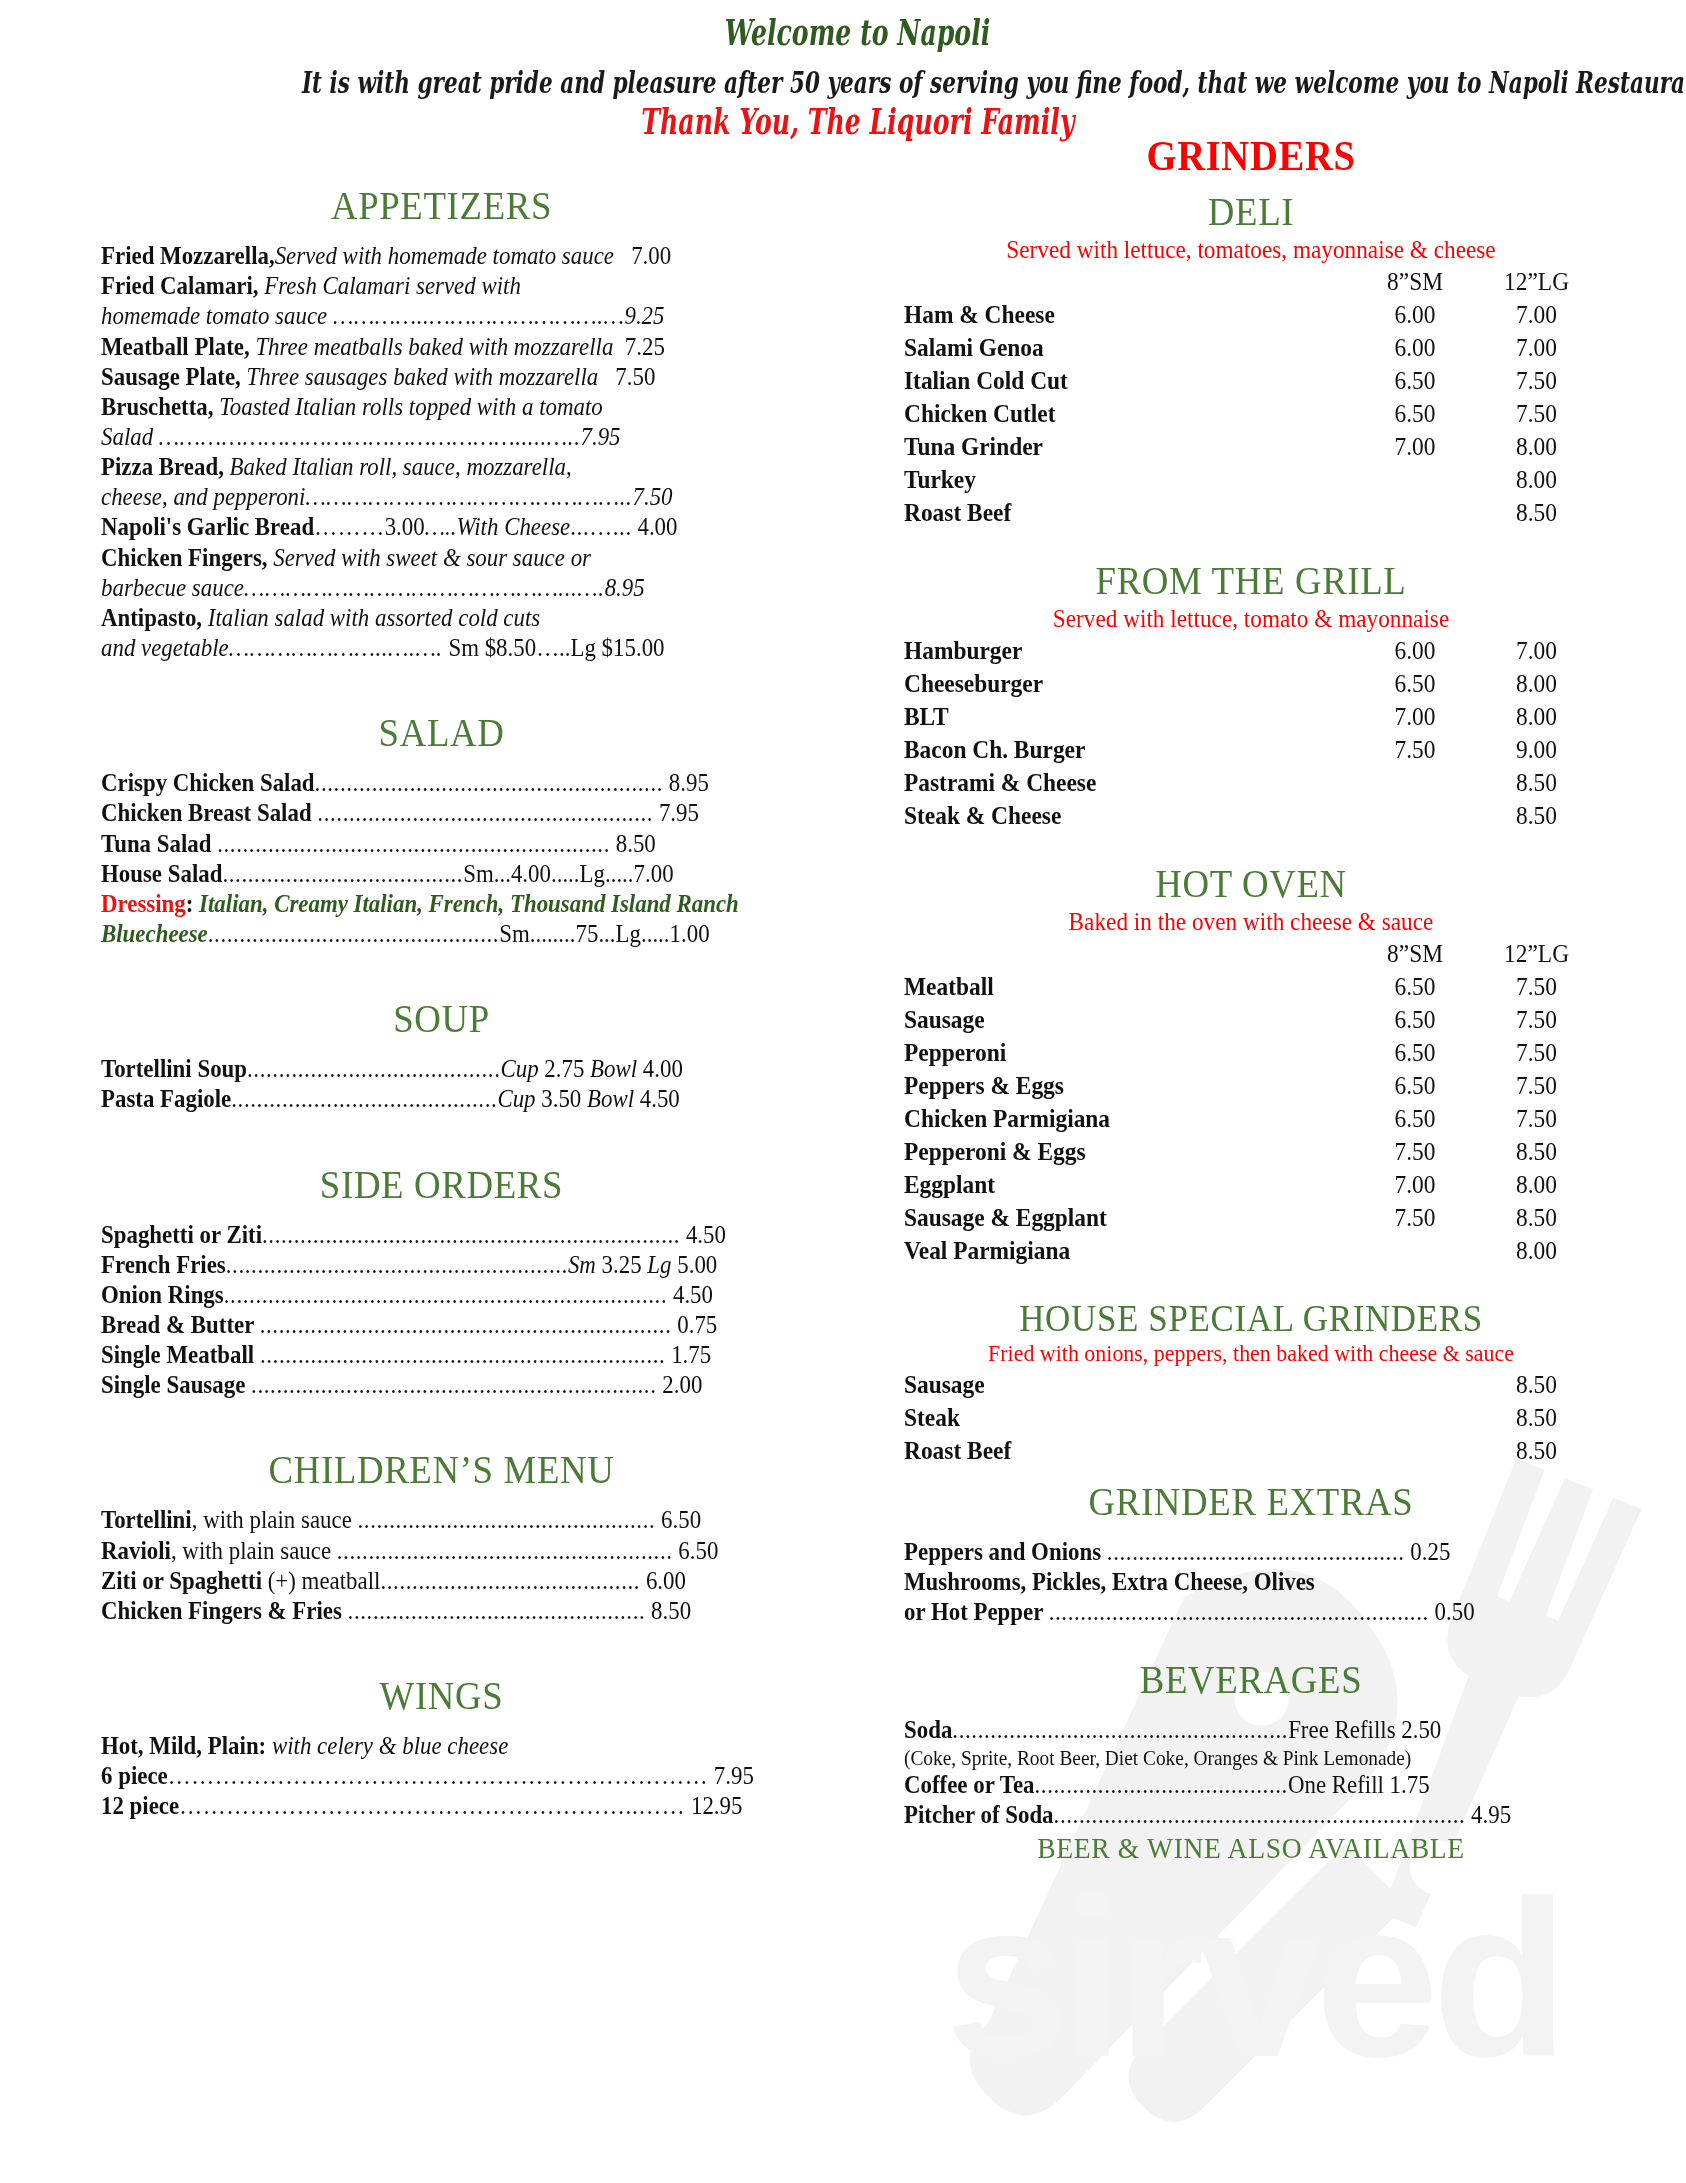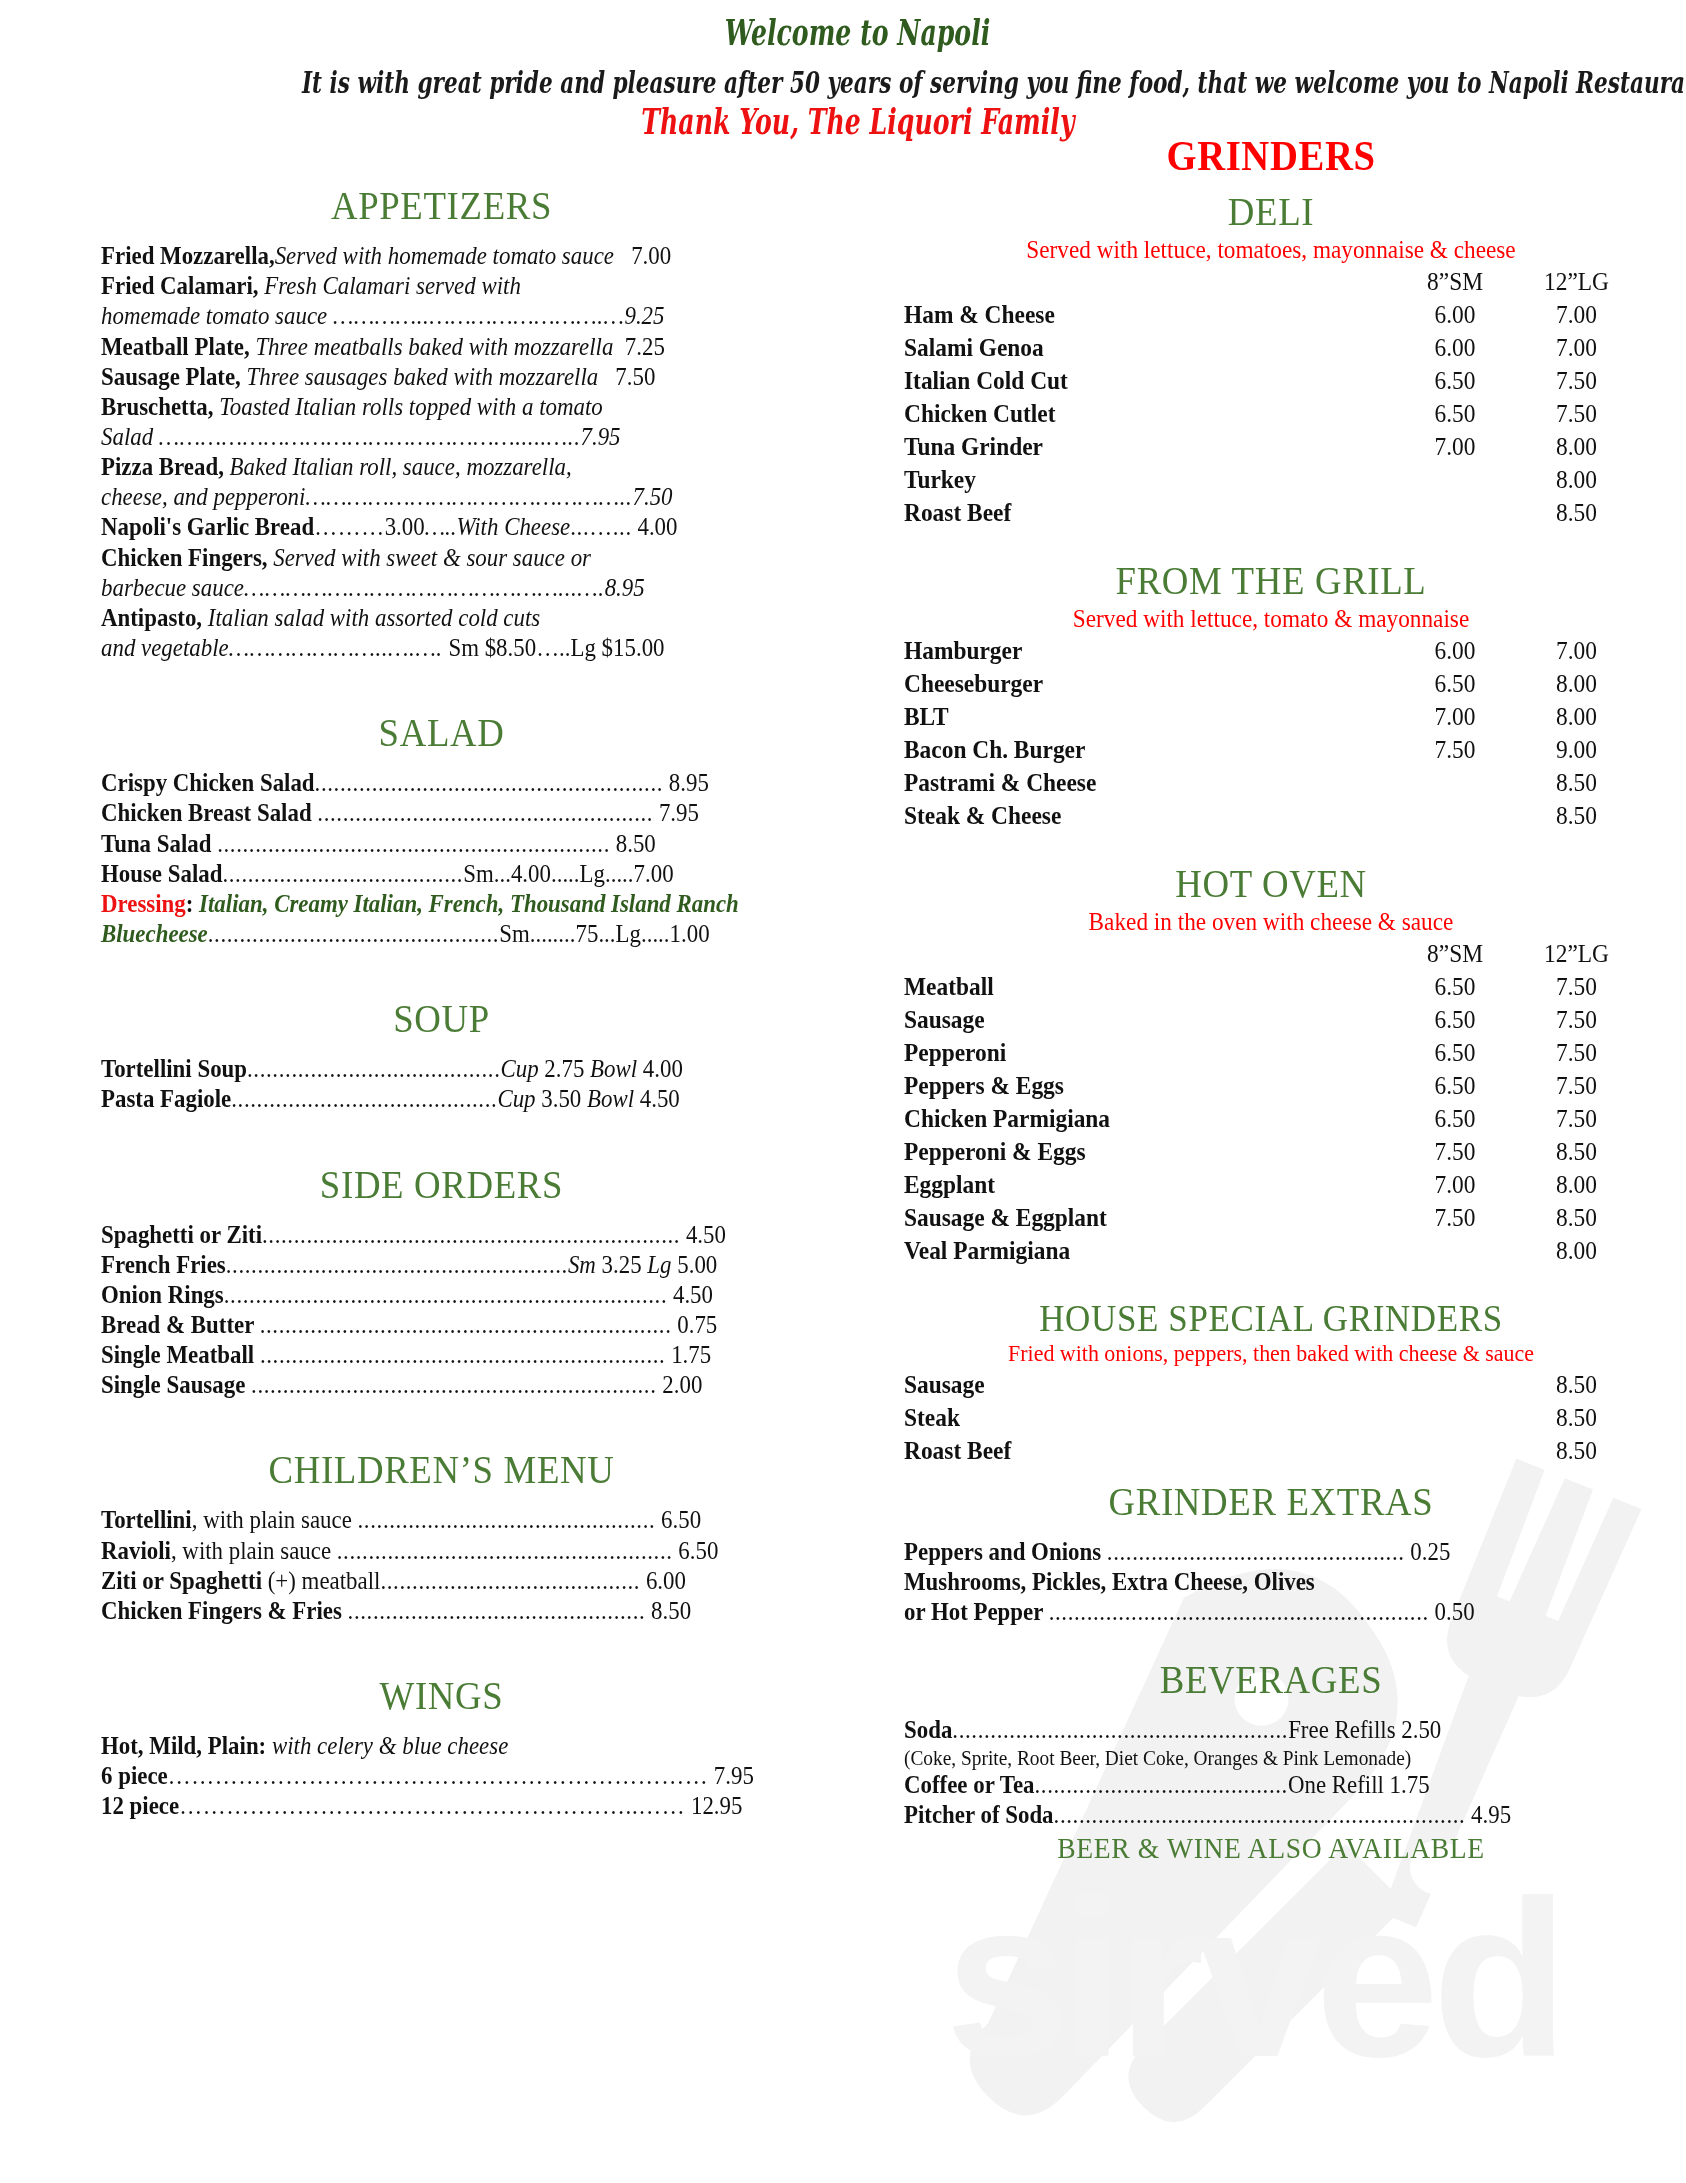--- a/index.html
+++ b/index.html
@@ -35,21 +35,21 @@
     transform:scaleX(.72); transform-origin:center;
     white-space:nowrap; display:inline-block;
   }
   #welcome   { font-size:35px; color:#2f5c1e; line-height:1.05; }
   #tagline   { font-size:30px; color:#1a1a1a; line-height:1.05; margin-top:15px; }
   #thanks    { font-size:35px; color:#ee1111; line-height:1.05; margin-top:5.4px; }
 
   
   #cols { position:relative; z-index:2; display:flex; padding:0 0 0 0;align-items:center; }
   #left  { width:843px; padding:0 61px 0 101px; box-sizing:border-box; }
-  #right { width:843px; padding:0 48px 0 61px; box-sizing:border-box; }
+  #right { width:843px; padding:0 88px 0 61px; box-sizing:border-box; }
 
   .sec-title {
     text-align:center;
     color:#4a7c35;
     font-family:"Liberation Serif", serif;
     font-size:40px;
     letter-spacing:0.7px;
     line-height:1;
     margin:0;
     transform:scaleX(.92);

